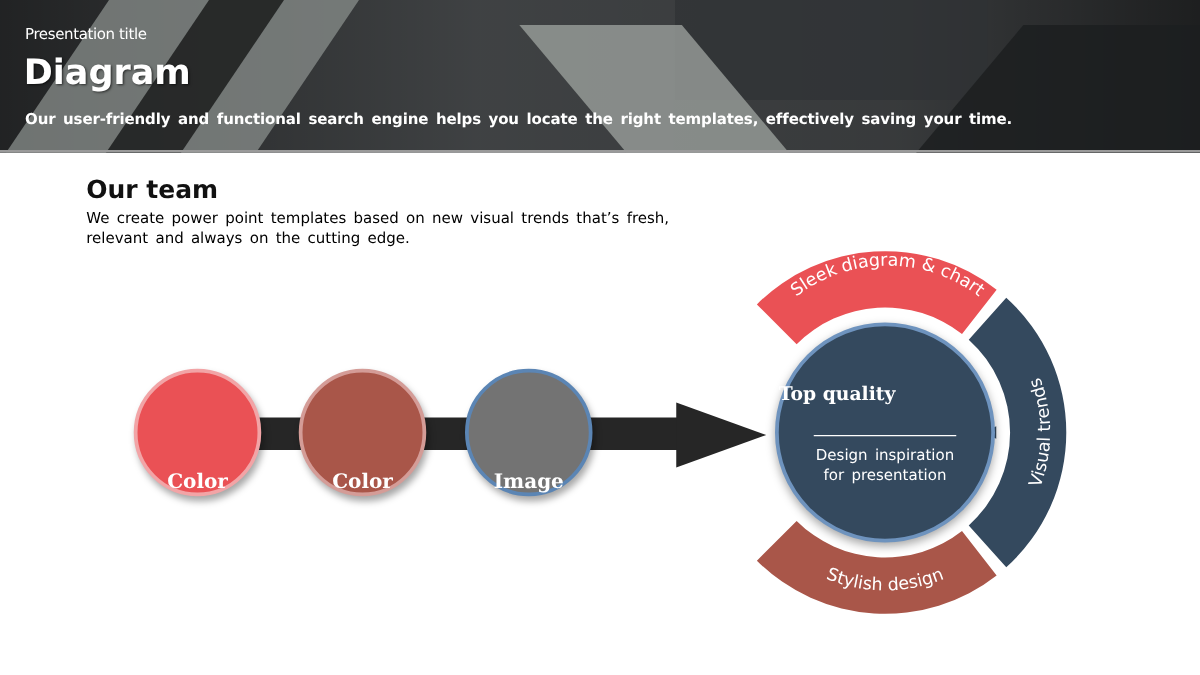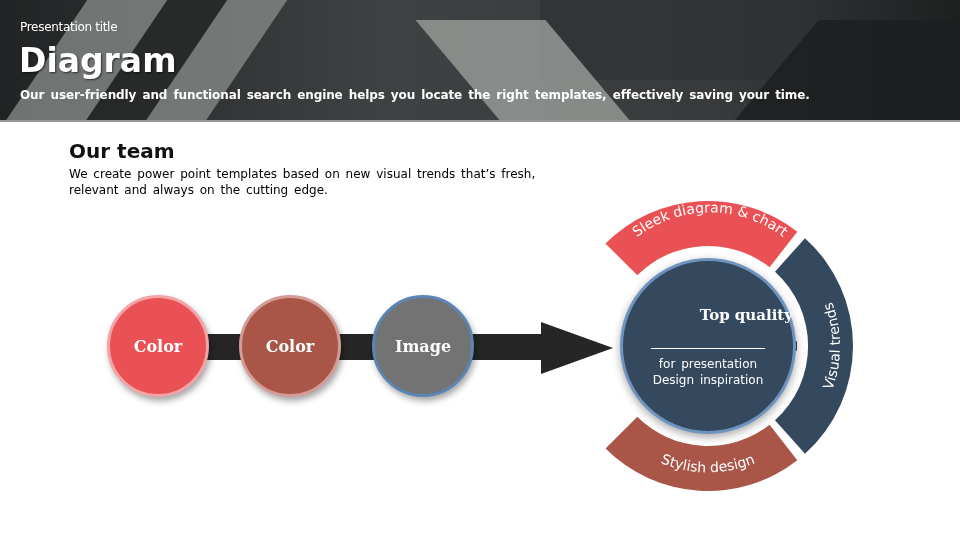--- a/index.html
+++ b/index.html
@@ -11,40 +11,40 @@
       linear-gradient(90deg, rgba(0,0,0,0.55) 0%, rgba(0,0,0,0.15) 40%, rgba(0,0,0,0.25) 75%, rgba(0,0,0,0.6) 100%),
       #4a4d4f;
   }
   .header .shape1 { position:absolute; left:40px; top:-10px; width:200px; height:160px; background:#8a8f8c; transform:skewX(-34deg); opacity:0.75; }
   .header .shape2 { position:absolute; left:470px; top:20px; width:130px; height:130px; background:#9a9f9b; transform:skewX(40deg); opacity:0.8; }
   .header .shape3 { position:absolute; left:540px; top:-20px; width:250px; height:100px; background:#2f3234; opacity:0.7; }
   .header .shape4 { position:absolute; left:760px; top:20px; width:260px; height:140px; background:#1c1e20; transform:skewX(-40deg); opacity:0.85; }
   .header .shape5 { position:absolute; left:120px; top:0; width:60px; height:140px; background:#151617; transform:skewX(-34deg); opacity:0.8; }
   .header .bottom-line { position:absolute; left:0; bottom:0; width:100%; height:2px; background:#9a9a9a; }
   .pres-title { position:absolute; left:20px; top:20px; font-size:12px; color:#ffffff; letter-spacing:-0.3px; }
-  .main-title { position:absolute; left:19px; top:41px; font-size:33px; font-weight:bold; color:#ffffff; text-shadow:1px 1px 2px rgba(0,0,0,0.6); }
+  .main-title { position:absolute; left:19px; top:41px; font-size:28px; font-weight:bold; color:#ffffff; text-shadow:1px 1px 2px rgba(0,0,0,0.6); }
   .subtitle { position:absolute; left:20px; top:88px; font-size:12px; color:#ffffff; word-spacing:2px; letter-spacing:-0.1px;font-weight:bold; }
   .section-title { position:absolute; left:57px; top:139px; font-size:20px; font-weight:bold; color:#111111;margin-left:12px; }
   .section-desc { position:absolute; left:57px; top:166px; width:520px; font-size:12px; line-height:16px; color:#000000; word-spacing:2px;margin-left:12px; }
   .arrow-bar { position:absolute; left:200px; top:334px; width:345px; height:26px; background:#262626; }
   .arrow-head { position:absolute; left:541px; top:322px; width:0; height:0; border-top:26px solid transparent; border-bottom:26px solid transparent; border-left:72px solid #262626; }
   .node {
     position:absolute; width:102px; height:102px; border-radius:50%;
-    display:flex; align-items:center; justify-content:center;
+    display:flex; align-items:flex-end; justify-content:center;
     font-family:"DejaVu Serif", serif; font-weight:bold; font-size:16px; color:#ffffff;
     box-shadow:2px 4px 6px rgba(0,0,0,0.35);
   }
   .node1 { left:107px; top:295px; background:#ea5155; border:3px solid #f2a4a6; }
   .node2 { left:239px; top:295px; background:#a95649; border:3px solid #d49c97; }
   .node3 { left:372px; top:295px; background:#737373; border:3px solid #5b85b4; }
   .center-circle {
     position:absolute; left:620px; top:258px; width:176px; height:176px; border-radius:50%;
     background:#34495e; border:3px solid #6e93be; box-shadow:0 3px 8px rgba(0,0,0,0.35);
   }
-  .center-title { position:absolute; left:0; top:46px; width:100%; text-align:right; font-family:"DejaVu Serif", serif; font-weight:bold; font-size:15px; line-height:17px; color:#ffffff; }
+  .center-title { position:absolute; left:0; top:46px; width:100%; text-align:left; font-family:"DejaVu Serif", serif; font-weight:bold; font-size:15px; line-height:17px; color:#ffffff; }
   .center-divider { position:absolute; left:28px; top:87px; width:114px; height:1px; background:#ffffff; }
   .center-sub { position:absolute; left:0; top:95px; width:100%; text-align:center; font-size:12px; line-height:16px; color:#ffffff; word-spacing:2px; }
   svg.ring { position:absolute; left:0; top:0; }
 </style>
 </head>
 <body>
 
 <div class="header">
   <div class="shape1"></div>
   <div class="shape5"></div>
@@ -98,16 +98,16 @@
     <textPath href="#botTextPath" startOffset="50%" text-anchor="middle">Stylish design</textPath>
   </text>
 </svg>
 
 <div class="center-circle">
   <div class="center-title">
     <div>Top quality</div>
   </div>
   <div class="center-divider"></div>
   <div class="center-sub">
+    <div>Design inspiration</div>
     <div>for presentation</div>
-    <div>Design inspiration</div>
   </div>
 </div>
 
 </body></html>

